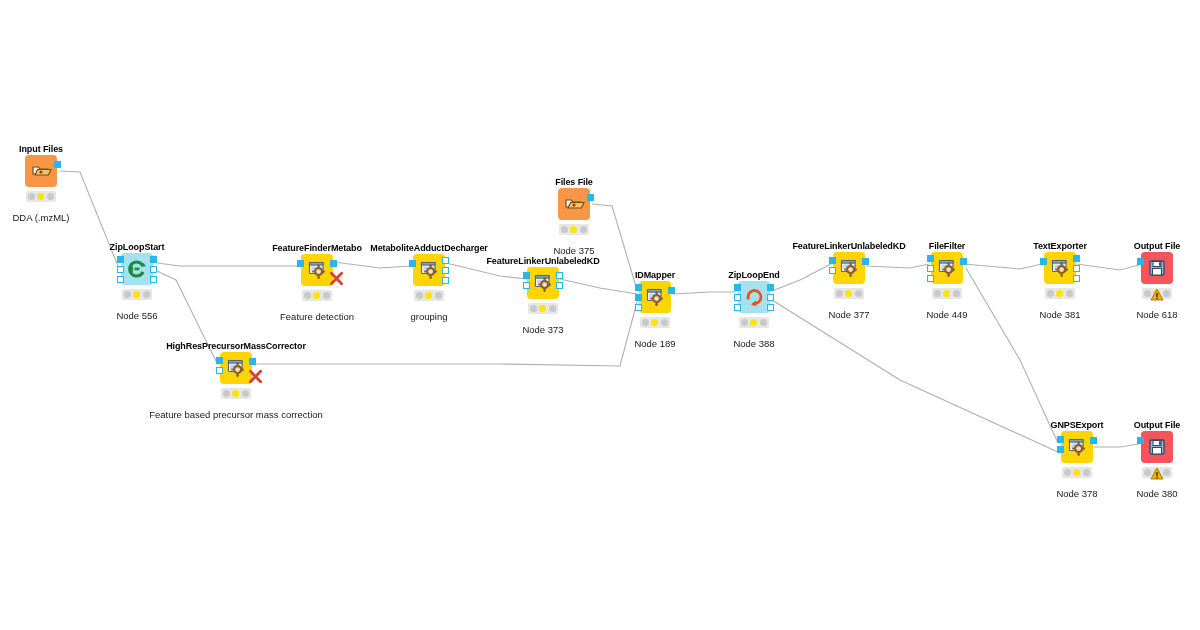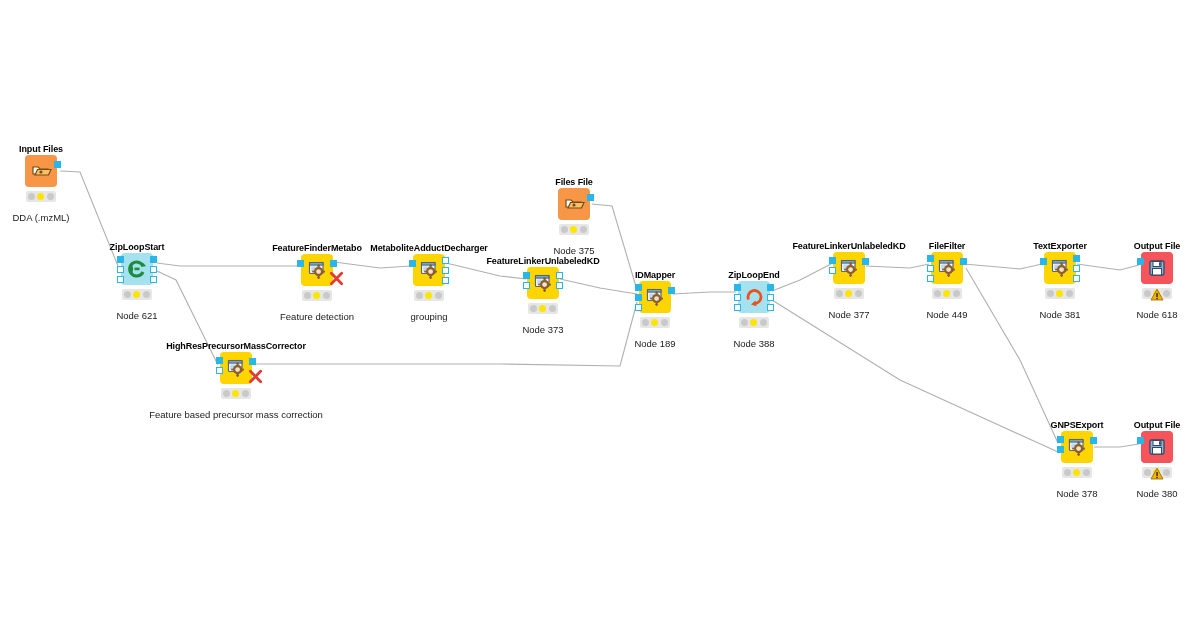--- a/index.html
+++ b/index.html
@@ -171,21 +171,21 @@
         <div class="port hollow" style="top: -3px; left: -20px;"></div>
         <div class="port hollow" style="top: 7px; left: -20px;"></div>
         <div class="port filled" style="top: -13px; left: 13px;"></div>
         <div class="port hollow" style="top: -3px; left: 13px;"></div>
         <div class="port hollow" style="top: 7px; left: 13px;"></div>
         <div class="status">
           <div class="lamp"></div>
           <div class="lamp on-yellow"></div>
           <div class="lamp"></div>
         </div>
-        <div class="node-sub">Node 621</div>
+        <div class="node-sub">Node 556</div>
       </div>
       <div class="node" style="left: 317px; top: 270px;">
         <div class="node-title">FeatureFinderMetabo</div>
         <div class="node-body yellow">
           <svg class="glyph" viewBox="0 0 32 32">
             <rect x="8.5" y="8.5" width="13.5" height="11" rx="1" fill="#ffffff" stroke="#5a6670" stroke-width="1.2"></rect>
             <rect x="8.5" y="8.5" width="13.5" height="2.6" fill="#6FA8DC" stroke="#5a6670" stroke-width="1.1"></rect>
             <rect x="10.2" y="12.4" width="9.8" height="5.5" fill="#BFD9F2"></rect>
             <g transform="translate(17.6,17.6)">
               <circle r="4.6" fill="#8B5E2B"></circle>

